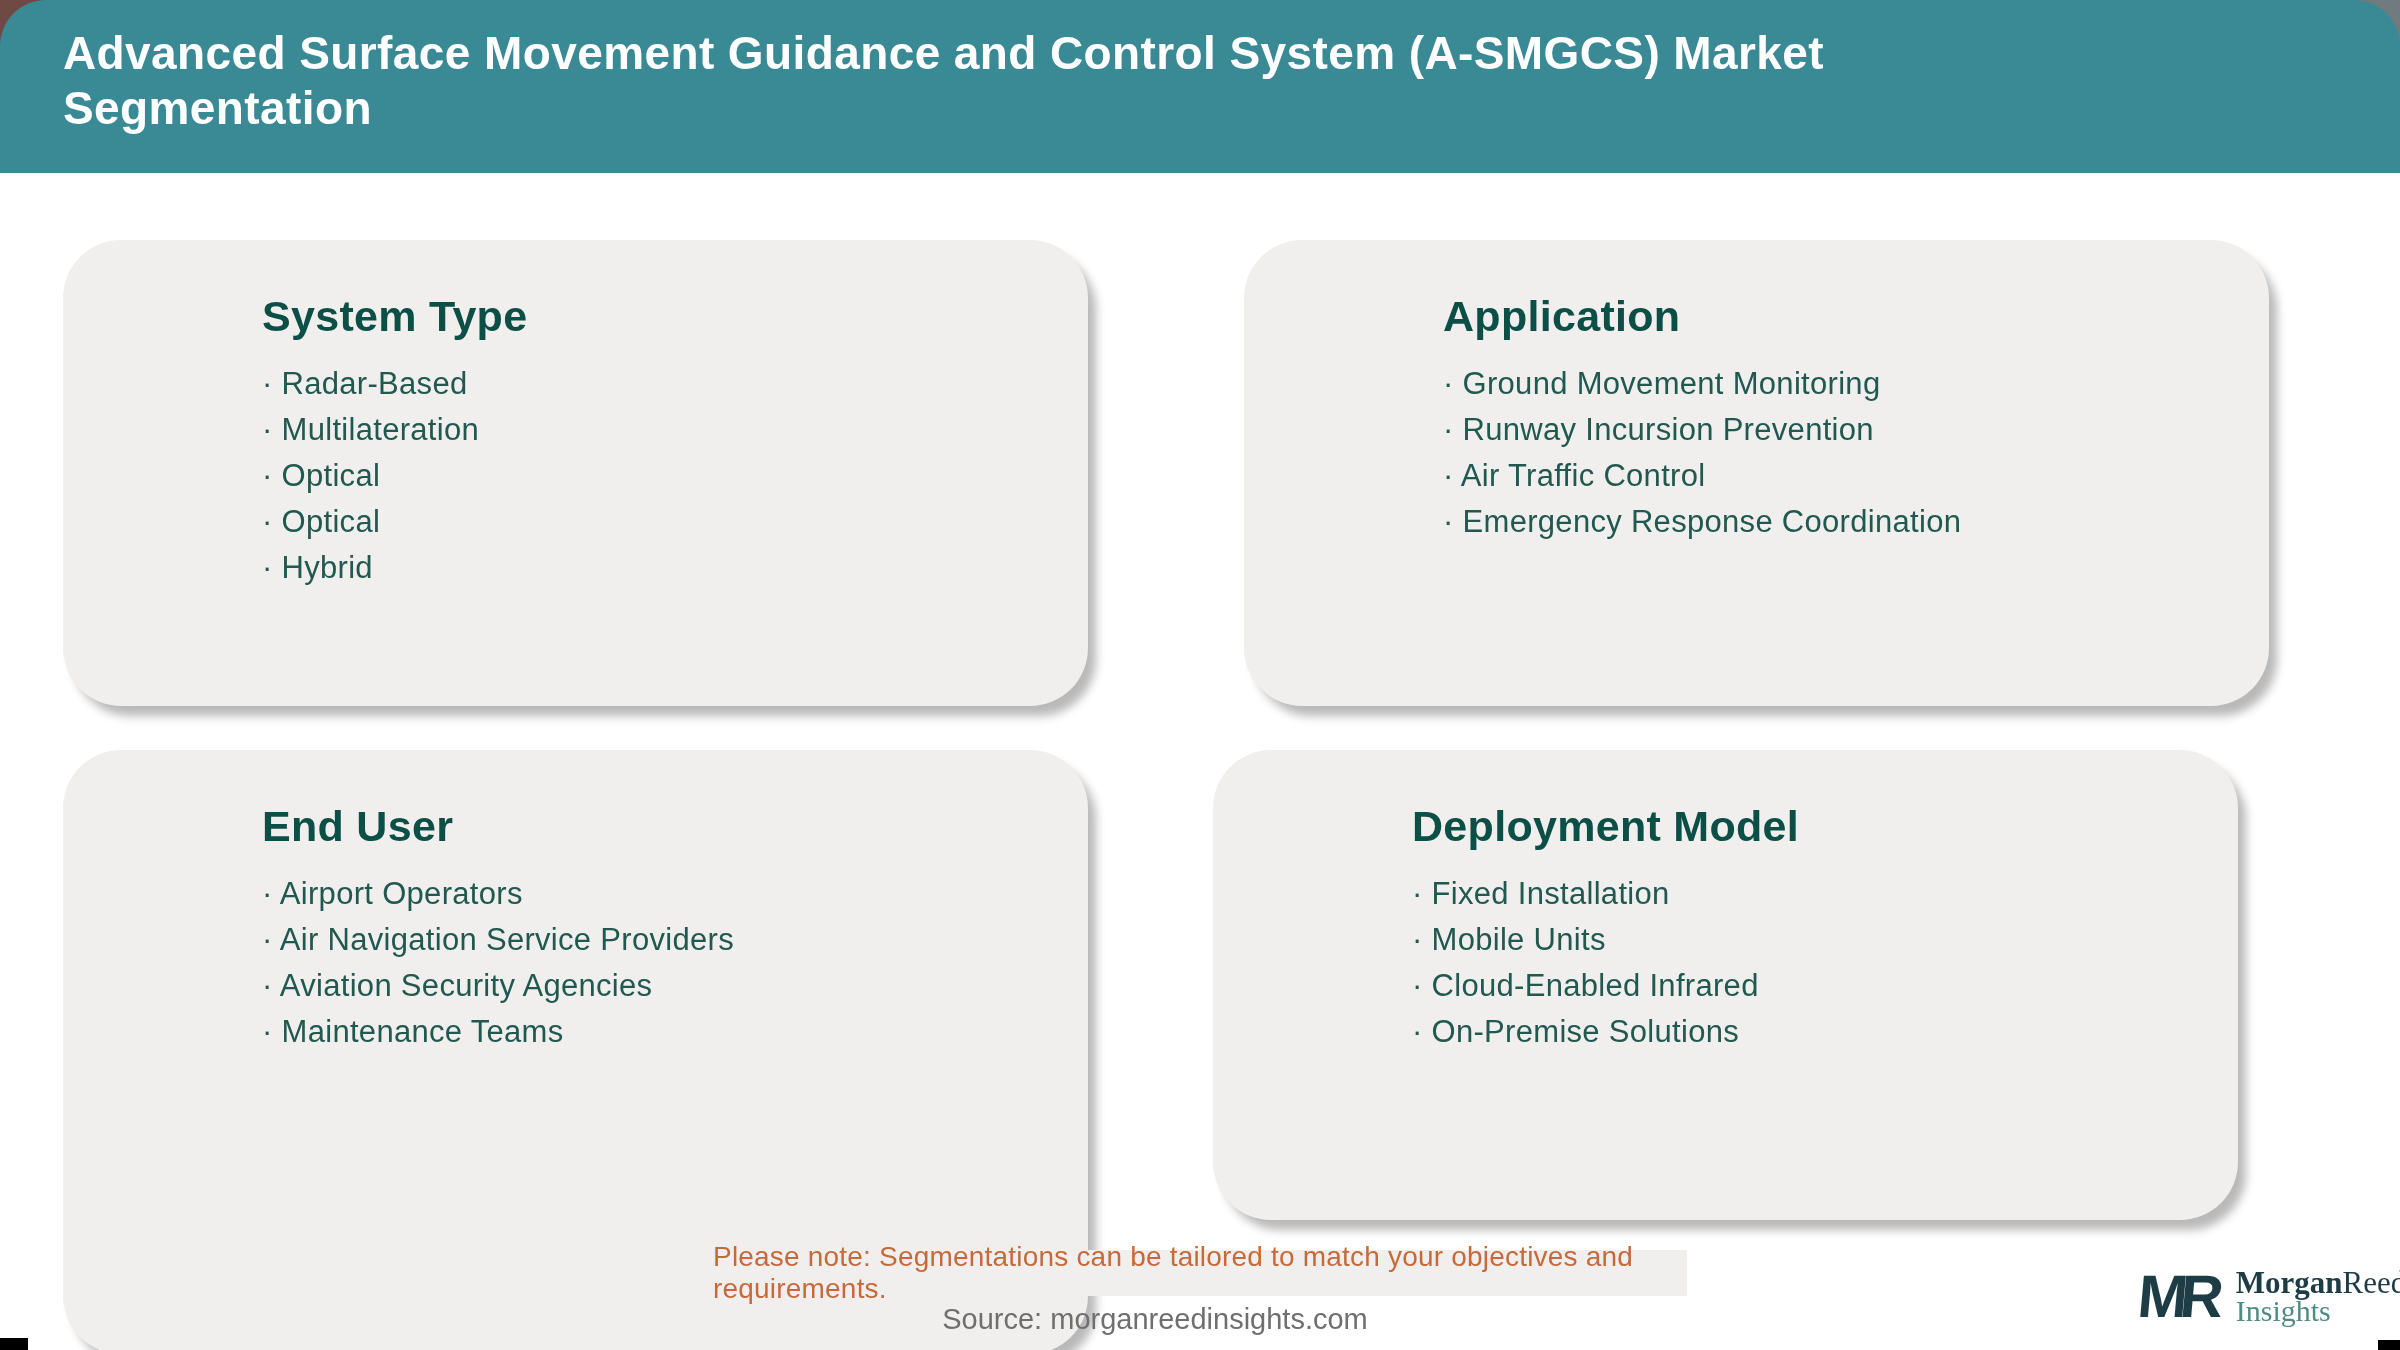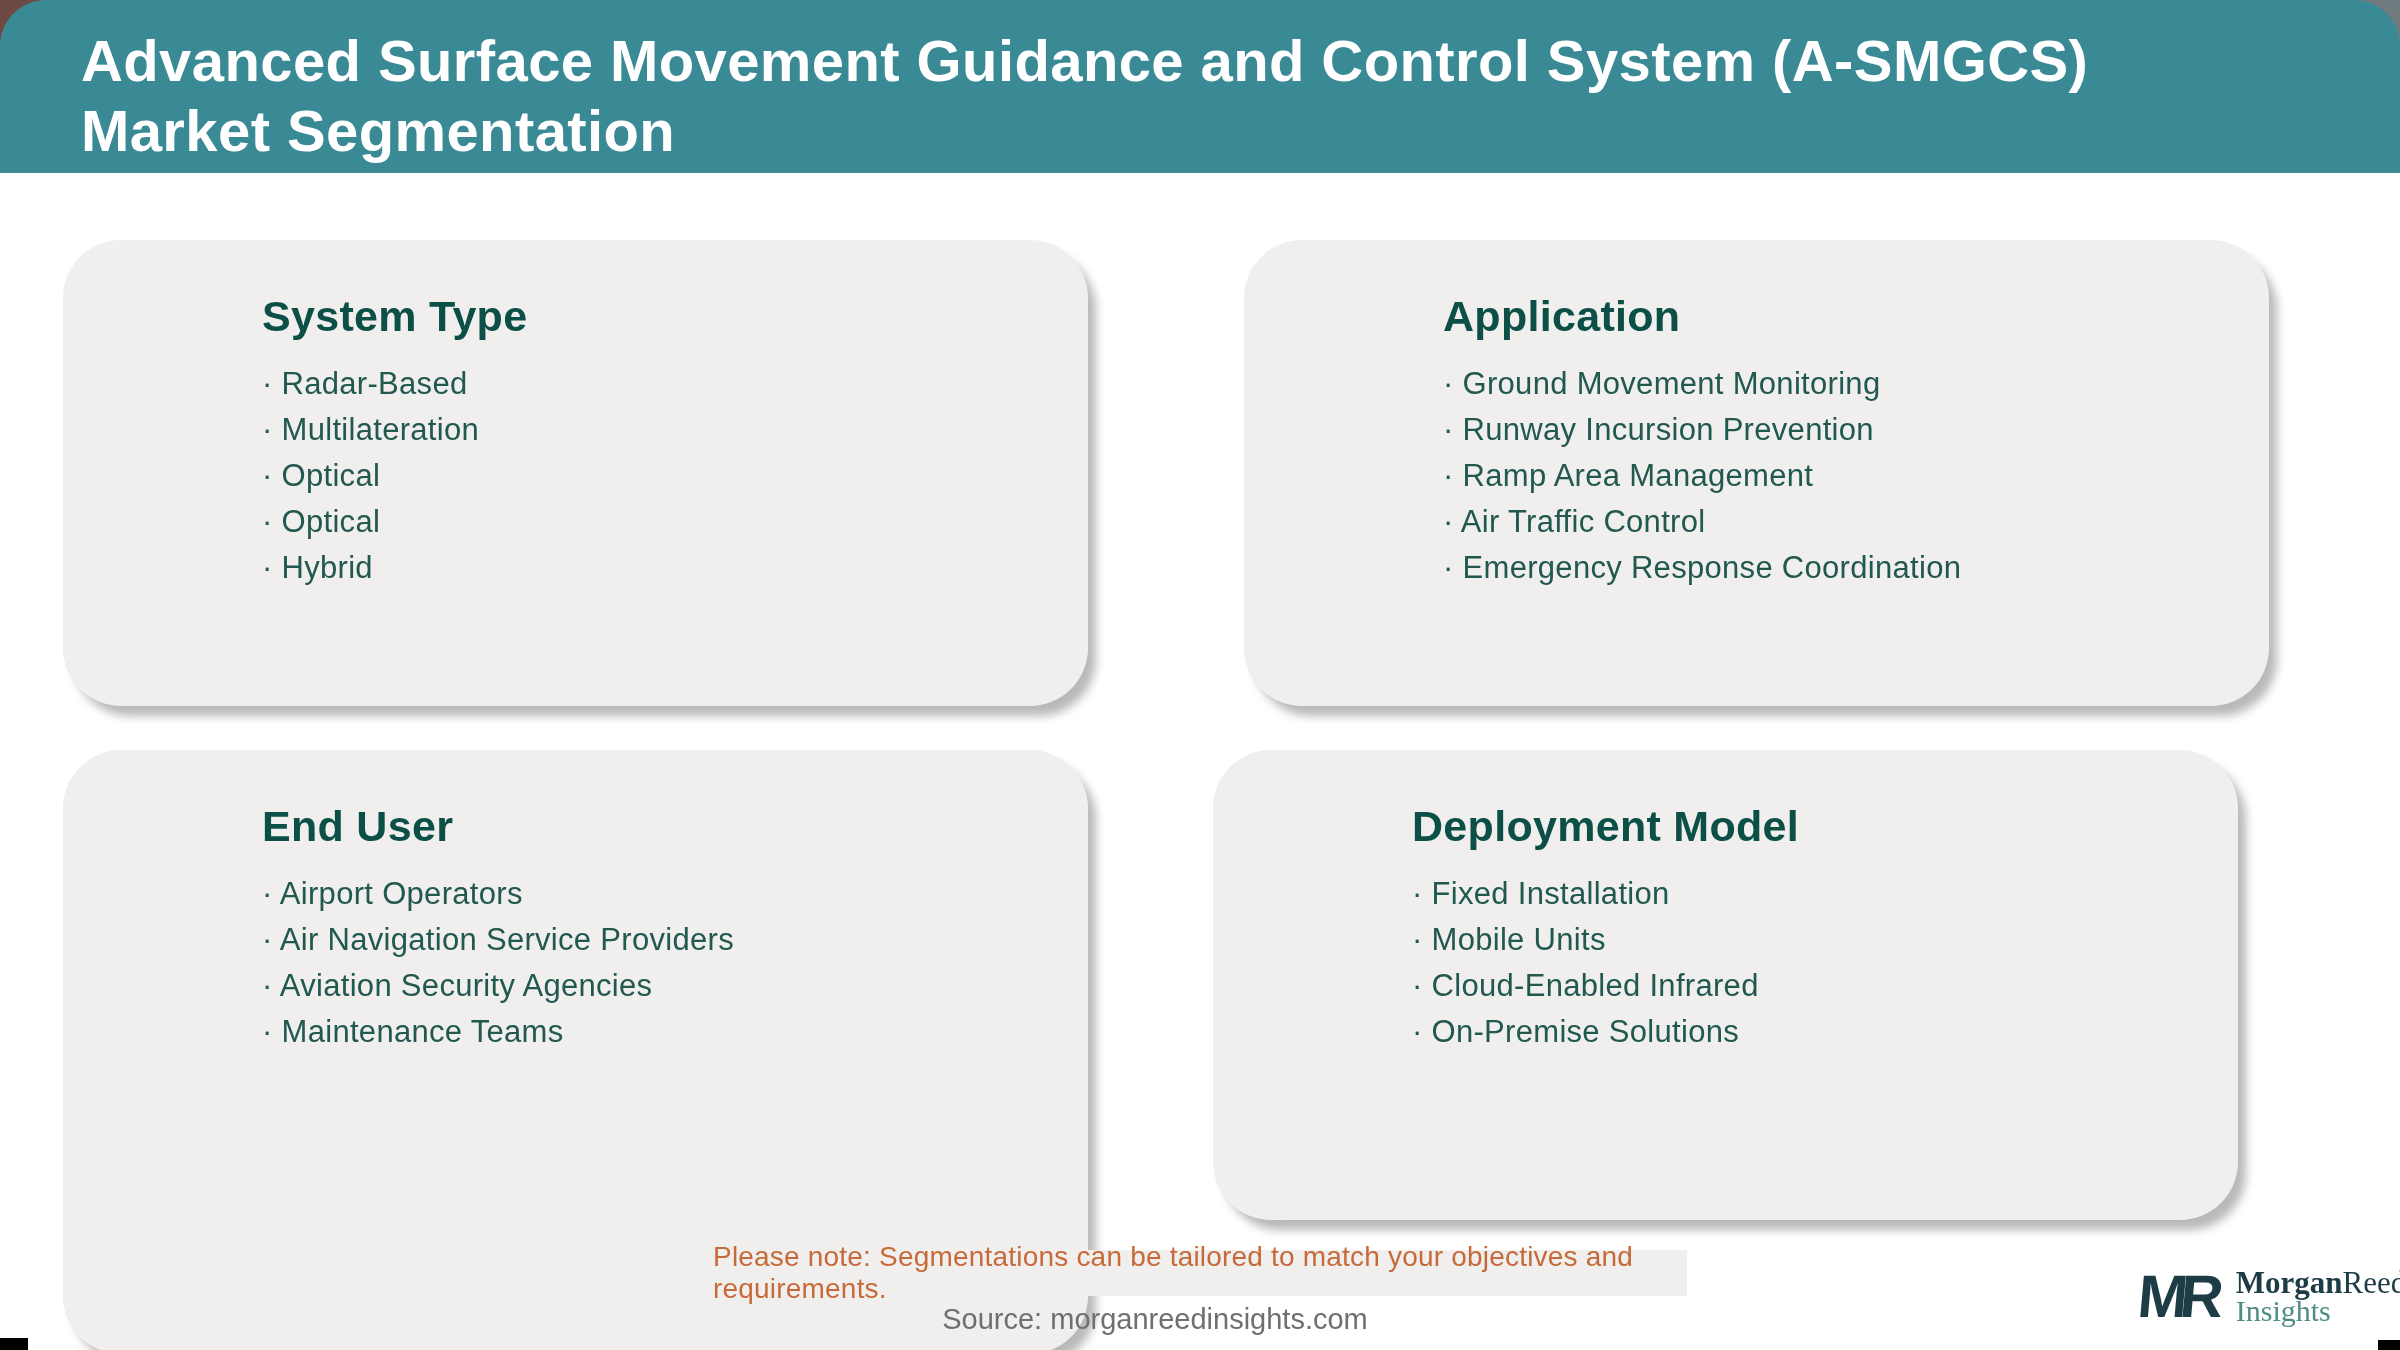--- a/index.html
+++ b/index.html
@@ -20,24 +20,24 @@
   .banner {
     position: absolute;
     top: 0; left: 0;
     width: 2400px; height: 173px;
     background: var(--header-bg, #3a8a96);
     border-radius: 46px 46px 0 0;
     z-index: 1;
   }
   .banner h1 {
     margin: 0;
-    padding: 26px 0 0 81px;
+    padding: 26px 0 0 63px;
     max-width: 2050px;
     color: #ffffff;
-    font-size: 58px;
+    font-size: 46px;
     line-height: 1.2;
     font-weight: 700;
     letter-spacing: 0.4px;
   }
 
   .card {
     position: absolute;
     width: 1025px;
     height: 466px;
     background: var(--card-bg, #f0efee);
@@ -156,21 +156,20 @@
         <li>· Optical</li>
         <li>· Hybrid</li>
       </ul>
   </section>
 
   <section class="card card-2">
     <h2>Application</h2>
     <ul>
         <li>· Ground Movement Monitoring</li>
         <li>· Runway Incursion Prevention</li>
-        <li>· Ramp Area Management</li>
         <li>· Air Traffic Control</li>
         <li>· Emergency Response Coordination</li>
       </ul>
   </section>
 
   <section class="card card-3">
     <h2>End User</h2>
     <ul>
         <li>· Airport Operators</li>
         <li>· Air Navigation Service Providers</li>

